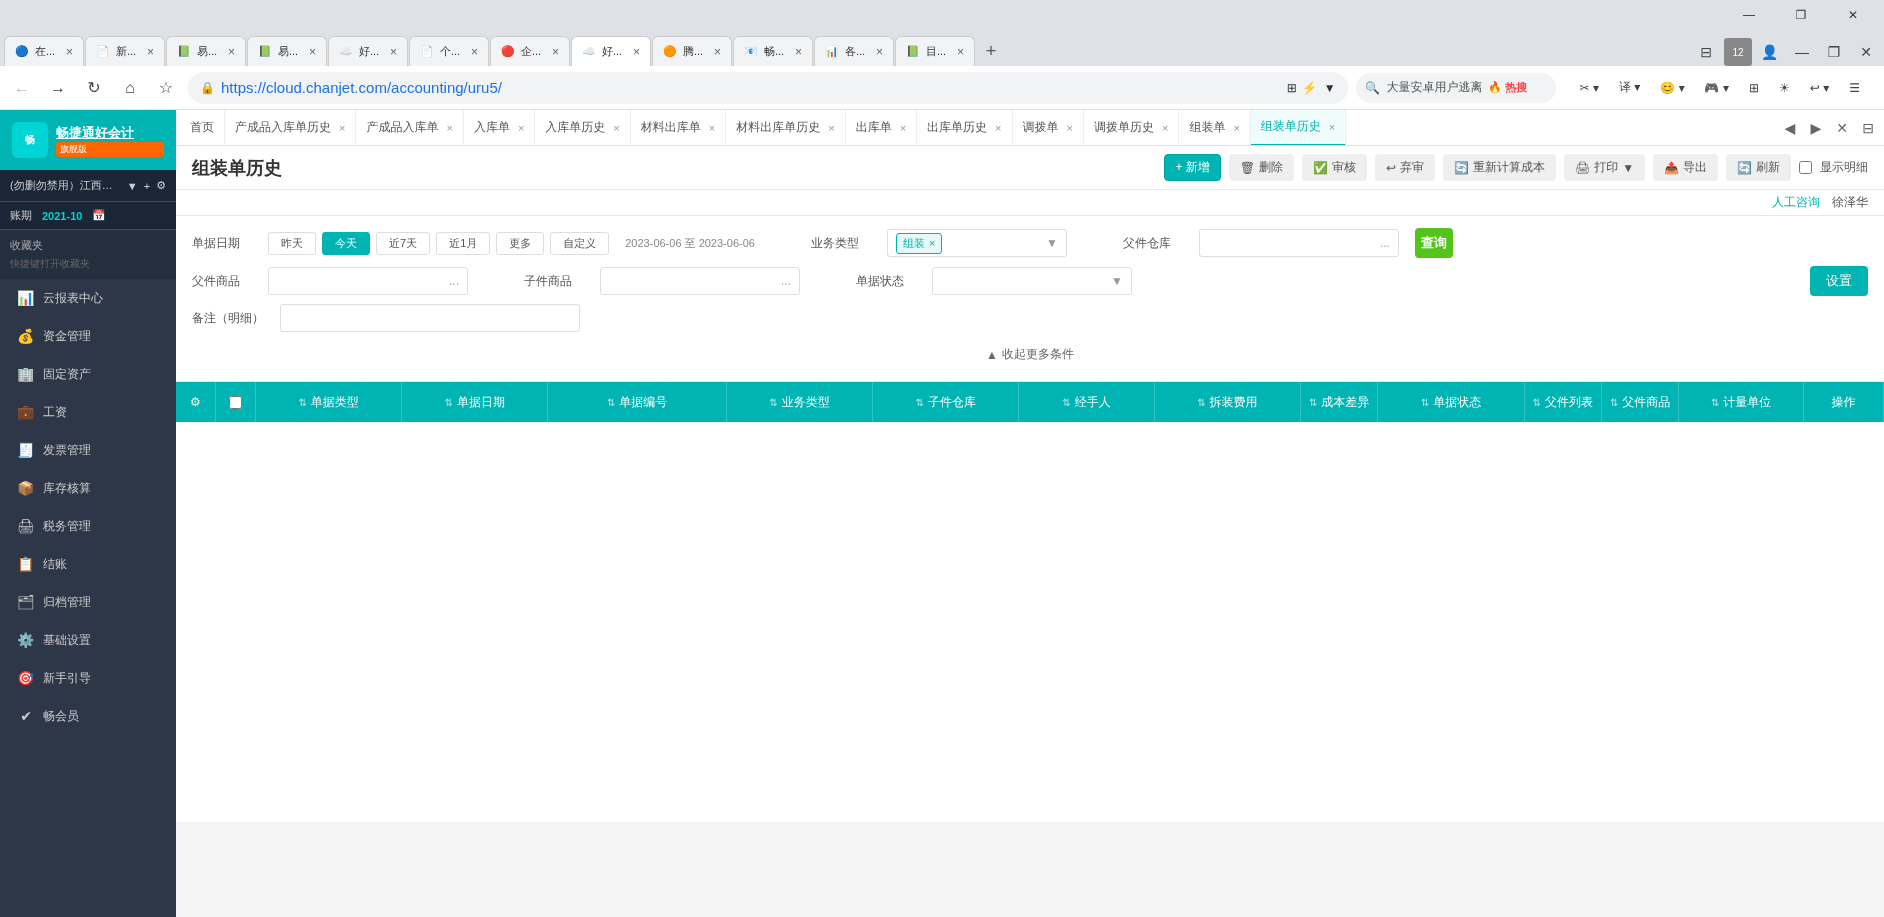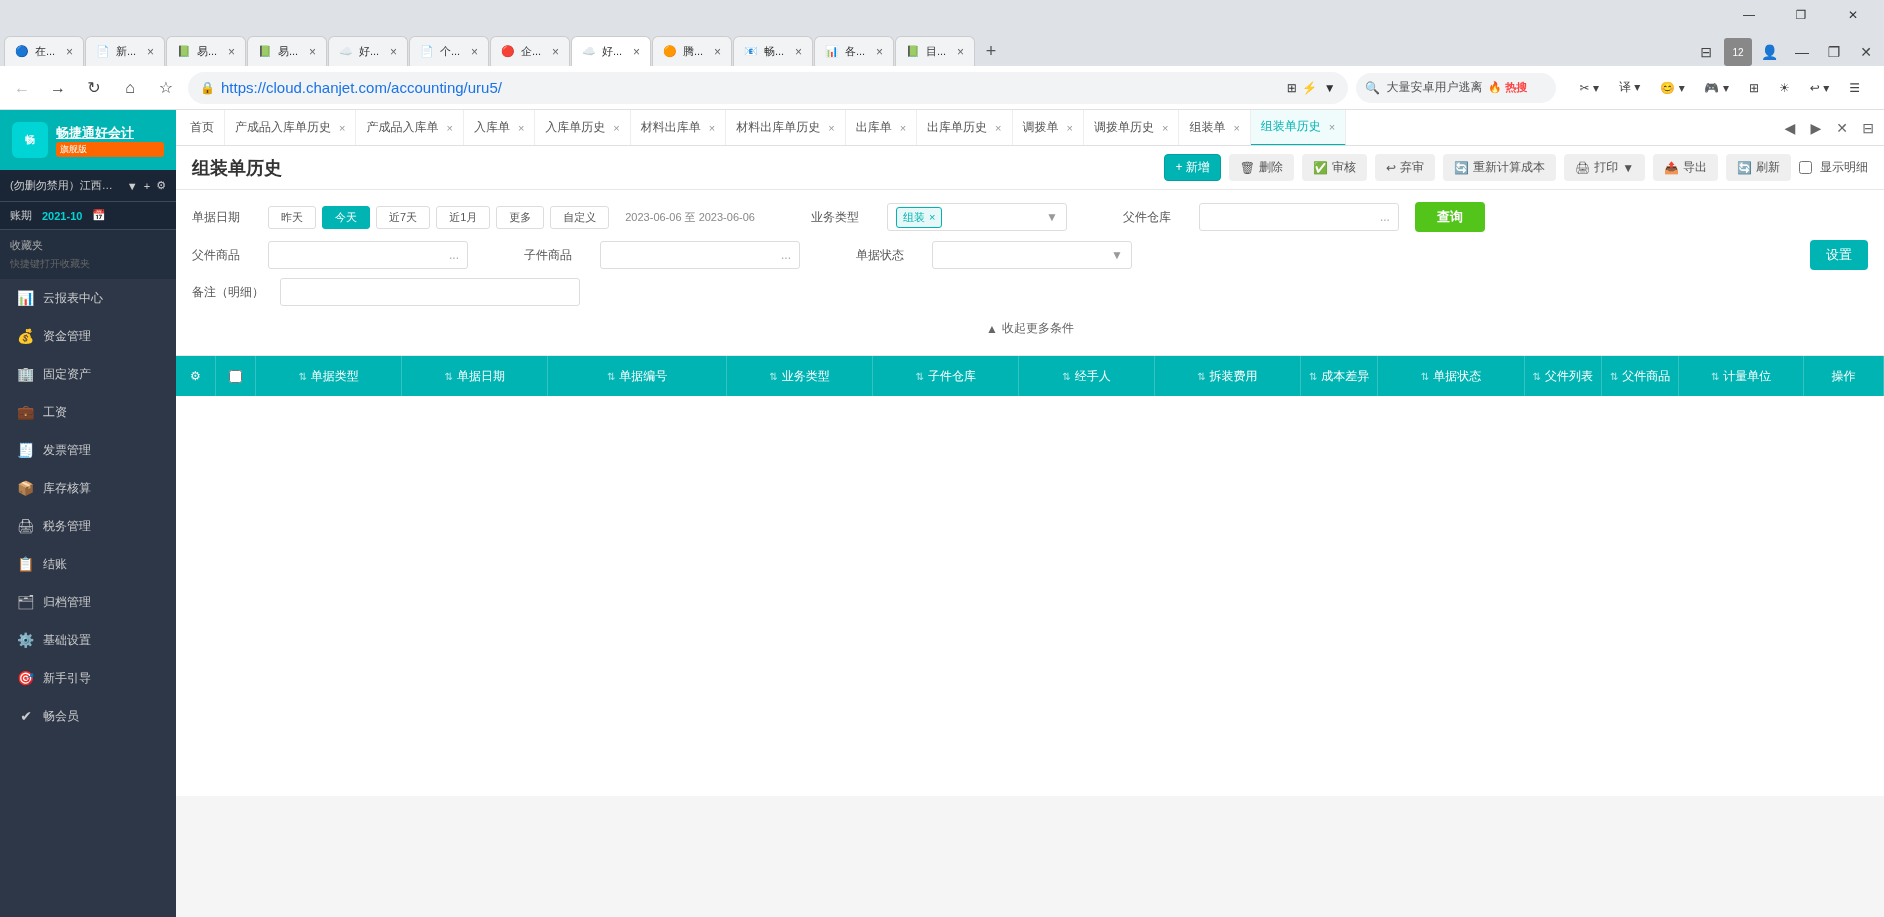--- a/index.html
+++ b/index.html
@@ -99,21 +99,21 @@
     .th-handler { flex: 1.1; min-width: 80px; }
     .th-disassembly { flex: 1.2; min-width: 90px; }
     .th-status { flex: 1.2; min-width: 90px; }
     .th-unit { flex: 1; min-width: 70px; }
     .th-action { width: 80px; background: #00b4b4; }
 
     .table-body { background: #fff; min-height: 400px; }
     .table-empty { display: flex; align-items: center; justify-content: center; height: 300px; color: #bbb; font-size: 14px; }
 
     
-    .query-btn { background: #52c41a; color: #fff; border: none; padding: 6px 22px; border-radius: 4px; cursor: pointer; font-size: 13px; font-weight: bold; }
+    .query-btn { background: #52c41a; color: #fff; border: none; padding: 6px 6px; border-radius: 4px; cursor: pointer; font-size: 13px; font-weight: bold; }
     .settings-btn { background: #00b4b4; color: #fff; border: none; padding: 6px 16px; border-radius: 4px; cursor: pointer; font-size: 13px; }
 
     
     .title-bar { height: 30px; background: #dee1e6; display: flex; align-items: center; padding: 0 8px; }
     .window-controls { display: flex; gap: 6px; margin-left: auto; }
     .win-btn { width: 46px; height: 30px; display: flex; align-items: center; justify-content: center; cursor: pointer; font-size: 12px; color: #333; }
   </style>
 </head>
 <body>
 
@@ -402,20 +402,24 @@
         <button class="toolbar-btn">
           <span>🔄</span>
           <span>刷新</span>
         </button>
         <div class="display-toggle">
           <input type="checkbox" style="cursor: pointer;">
           <span>显示明细</span>
         </div>
       </div>
 
+      <div style="background:#fff; padding:4px 16px; border-bottom:1px solid #e8e8e8; display:flex; align-items:center; justify-content:flex-end; gap:12px; font-size:12px; color:#555;">
+        <span style="cursor:pointer; color:#00b4b4;">人工咨询</span>
+        <span>徐泽华</span>
+      </div>
 
       <div class="search-filters">
 
         <div class="filter-row">
           <span class="filter-label">单据日期</span>
           <div class="date-filters" id="date-filter-buttons">
 
           <div class="date-btn">昨天</div>
               <div class="date-btn active">今天</div>
               <div class="date-btn">近7天</div>

